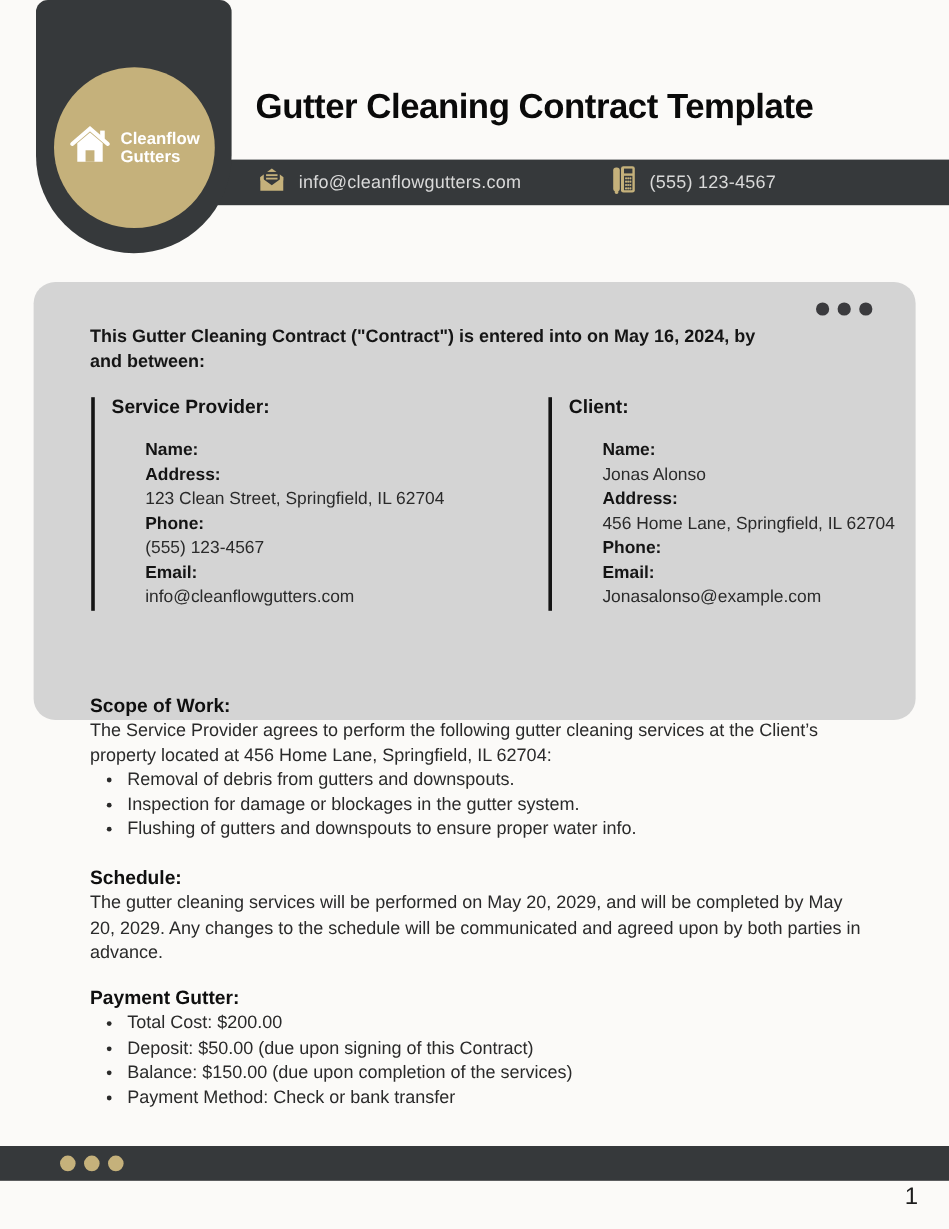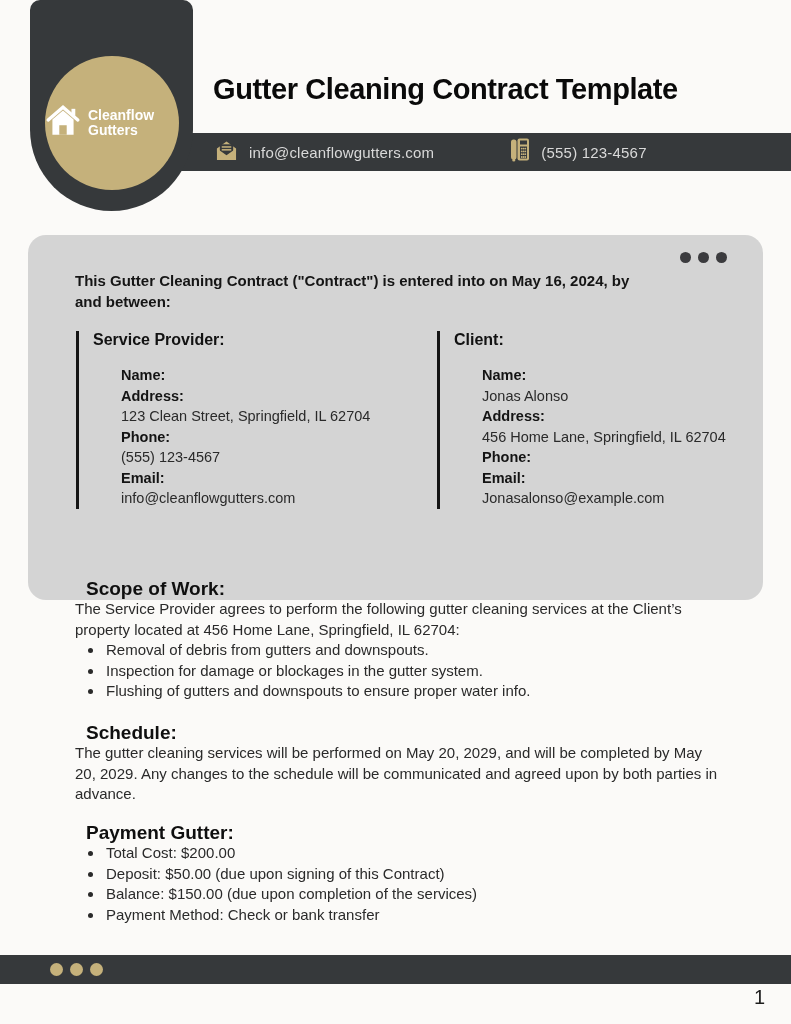--- a/index.html
+++ b/index.html
@@ -15,52 +15,52 @@
   .contact-text{ font-size:15px; color:#d9d9d9; letter-spacing:0.2px; }
   .phone-group{ margin-left:76px; }
 
   .header-block{
     position:absolute; left:30px; top:0; width:163px; height:211px;
     background:#36393b; border-radius:10px 10px 82px 82px; z-index:2;
   }
   .logo-circle{
     position:absolute; left:45px; top:56px; width:134px; height:134px;
     border-radius:50%; background:#c5b17b; z-index:3;
-    display:flex; align-items:center; justify-content:flex-start; gap:7px;
+    display:flex; align-items:center; justify-content:center; gap:7px;
   }
   .logo-text{ color:#ffffff; font-weight:bold; font-size:14px; line-height:15px; }
   .doc-title{
     position:absolute; left:213px; top:73px; font-size:29px; font-weight:bold;
     color:#0a0a0a; letter-spacing:-0.4px; z-index:1; white-space:nowrap;
   }
 
   
   .card{
     position:absolute; left:28px; top:235px; width:735px; height:365px;
     background:#d4d4d4; border-radius:18px;
   }
   .card-dots{ position:absolute; top:17px; right:36px; display:flex; gap:7px; }
   .card-dots .dot{ width:11px; height:11px; border-radius:50%; background:#3b3b3e; }
   .card-intro{
     position:absolute; left:47px; top:35px; width:558px;
     font-weight:bold; font-size:15px; line-height:21px; color:#151515;
   }
-  .party-cols{ position:absolute; left:48px; top:96px; display:flex; width:670px; }
+  .party-cols{ position:absolute; left:48px; top:96px; display:flex; width:670px;gap:20px; }
   .party-col{ border-left:3px solid #141414; padding-left:14px; }
   .party-col.provider{ width:361px; }
   .party-col.client{ flex:1; }
   .party-heading{ font-size:16px; font-weight:bold; color:#121212; margin-bottom:16px; }
   .party-field{ font-size:14.5px; line-height:20.5px; color:#2a2a2a;margin-left:28px; }
   .party-field .lbl{ font-weight:bold; color:#141414; display:block; }
   .party-field .val{ display:block; }
 
   
   .section{ position:absolute; left:75px; width:643px; font-size:15px;
             line-height:20.4px; color:#2a2a2a; }
-  .section h3{ font-size:19px; font-weight:bold; color:#0f0f0f;margin-left:11px; }
+  .section h3{ font-size:16px; font-weight:bold; color:#0f0f0f; }
   .section p{ }
   .section ul{ padding-left:29px; }
   .section li{ padding-left:2px; }
   .sec-scope{ top:579px; }
   .sec-schedule{ top:723px; }
   .sec-payment{ top:823px; }
 
   
   .footer-bar{ position:absolute; left:0; top:955px; width:791px; height:29px;
                background:#36393b; display:flex; align-items:center; }

